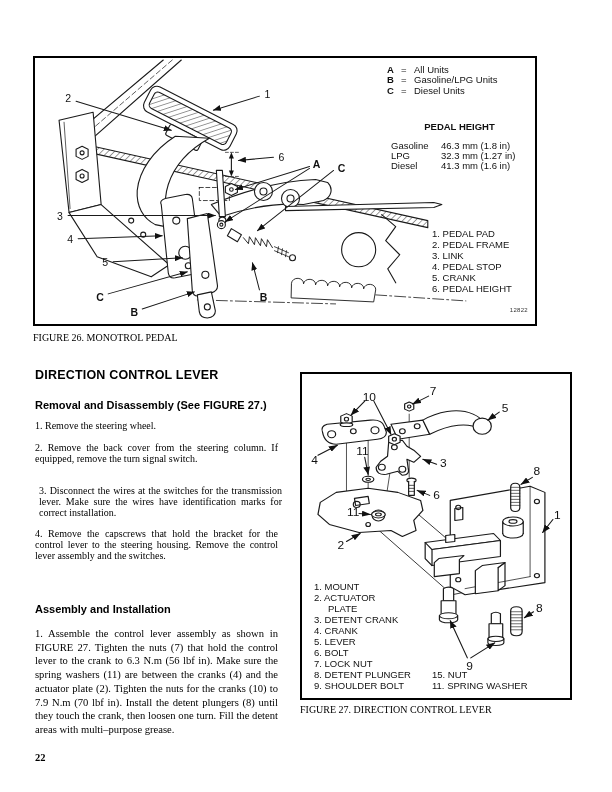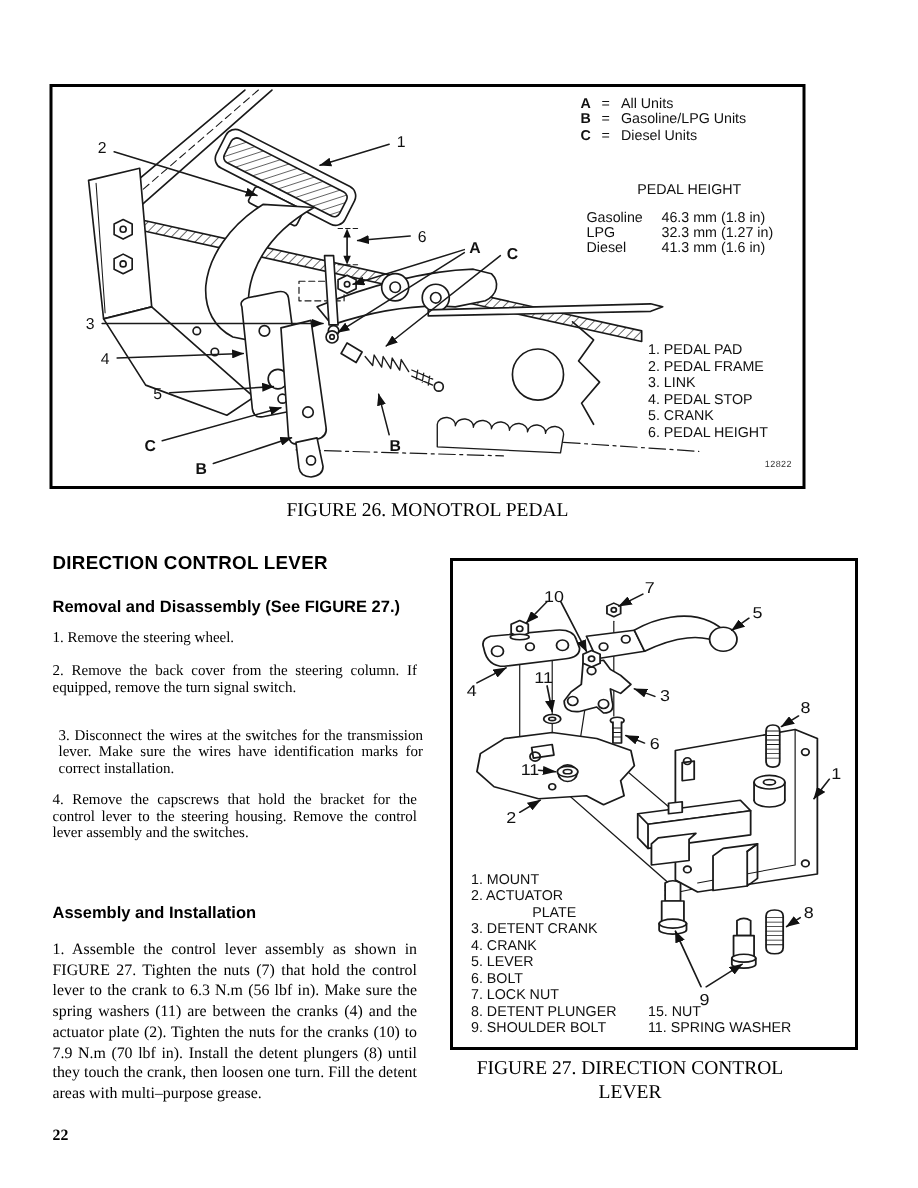--- a/index.html
+++ b/index.html
@@ -9,32 +9,32 @@
   .figbox{position:absolute;border:2.5px solid #000;background:#fff;}
   #fig26{left:33px;top:56px;width:504px;height:270px;}
   #fig27{left:300px;top:372px;width:272px;height:328px;}
   .figbox svg{position:absolute;left:0;top:0;width:100%;height:100%;}
   .ftxt{position:absolute;font-family:"Liberation Sans",sans-serif;color:#111;}
   
   .f26-key{left:352px;top:7px;font-size:9.5px;line-height:10.4px;}
   .f26-key .row{display:flex;}
   .f26-key .kl{width:14px;font-weight:bold;}
   .f26-key .ke{width:13px;}
-  .f26-ph-title{left:352px;top:63px;width:145px;text-align:center;font-weight:normal;font-size:9.5px;}
+  .f26-ph-title{left:352px;top:63px;width:145px;text-align:center;font-weight:bold;font-size:9.5px;}
   .f26-ph{left:356px;top:83px;font-size:9.5px;line-height:10.2px;}
   .f26-ph .row{display:flex;}
   .f26-ph .fuel{width:50px;}
   .f26-legend{left:397px;top:170px;font-size:9.5px;line-height:11.1px;white-space:nowrap;}
   .f26-ref{right:7px;top:249px;font-size:6px;color:#333;letter-spacing:.3px;}
   
   .f27-leg1{left:12px;top:207px;font-size:9.5px;line-height:11px;white-space:nowrap;}
-  .f27-leg1 .indent{padding-left:14px;text-align:center;}
+  .f27-leg1 .indent{padding-left:14px;}
   .f27-leg2{left:130px;top:295px;font-size:9.5px;line-height:11px;white-space:nowrap;}
   
-  .caption{position:absolute;text-align:center;font-size:13px;color:#000;}
+  .caption{position:absolute;font-size:10px;color:#000;}
   #cap26{left:33px;top:332px;width:504px;}
   #cap27{left:300px;top:704px;width:240px;}
   
   .col{position:absolute;left:35px;width:243px;}
   .h1{font-family:"Liberation Sans",sans-serif;font-weight:bold;font-size:12.5px;letter-spacing:.2px;}
   .h2{font-family:"Liberation Sans",sans-serif;font-weight:bold;font-size:11px;}
   .para{font-size:10px;line-height:11.2px;text-align:justify;}
   .para-loose{font-size:10.6px;line-height:13.7px;text-align:justify;}
   .pagenum{position:absolute;left:35px;top:752px;font-weight:bold;font-size:10.5px;}
   

